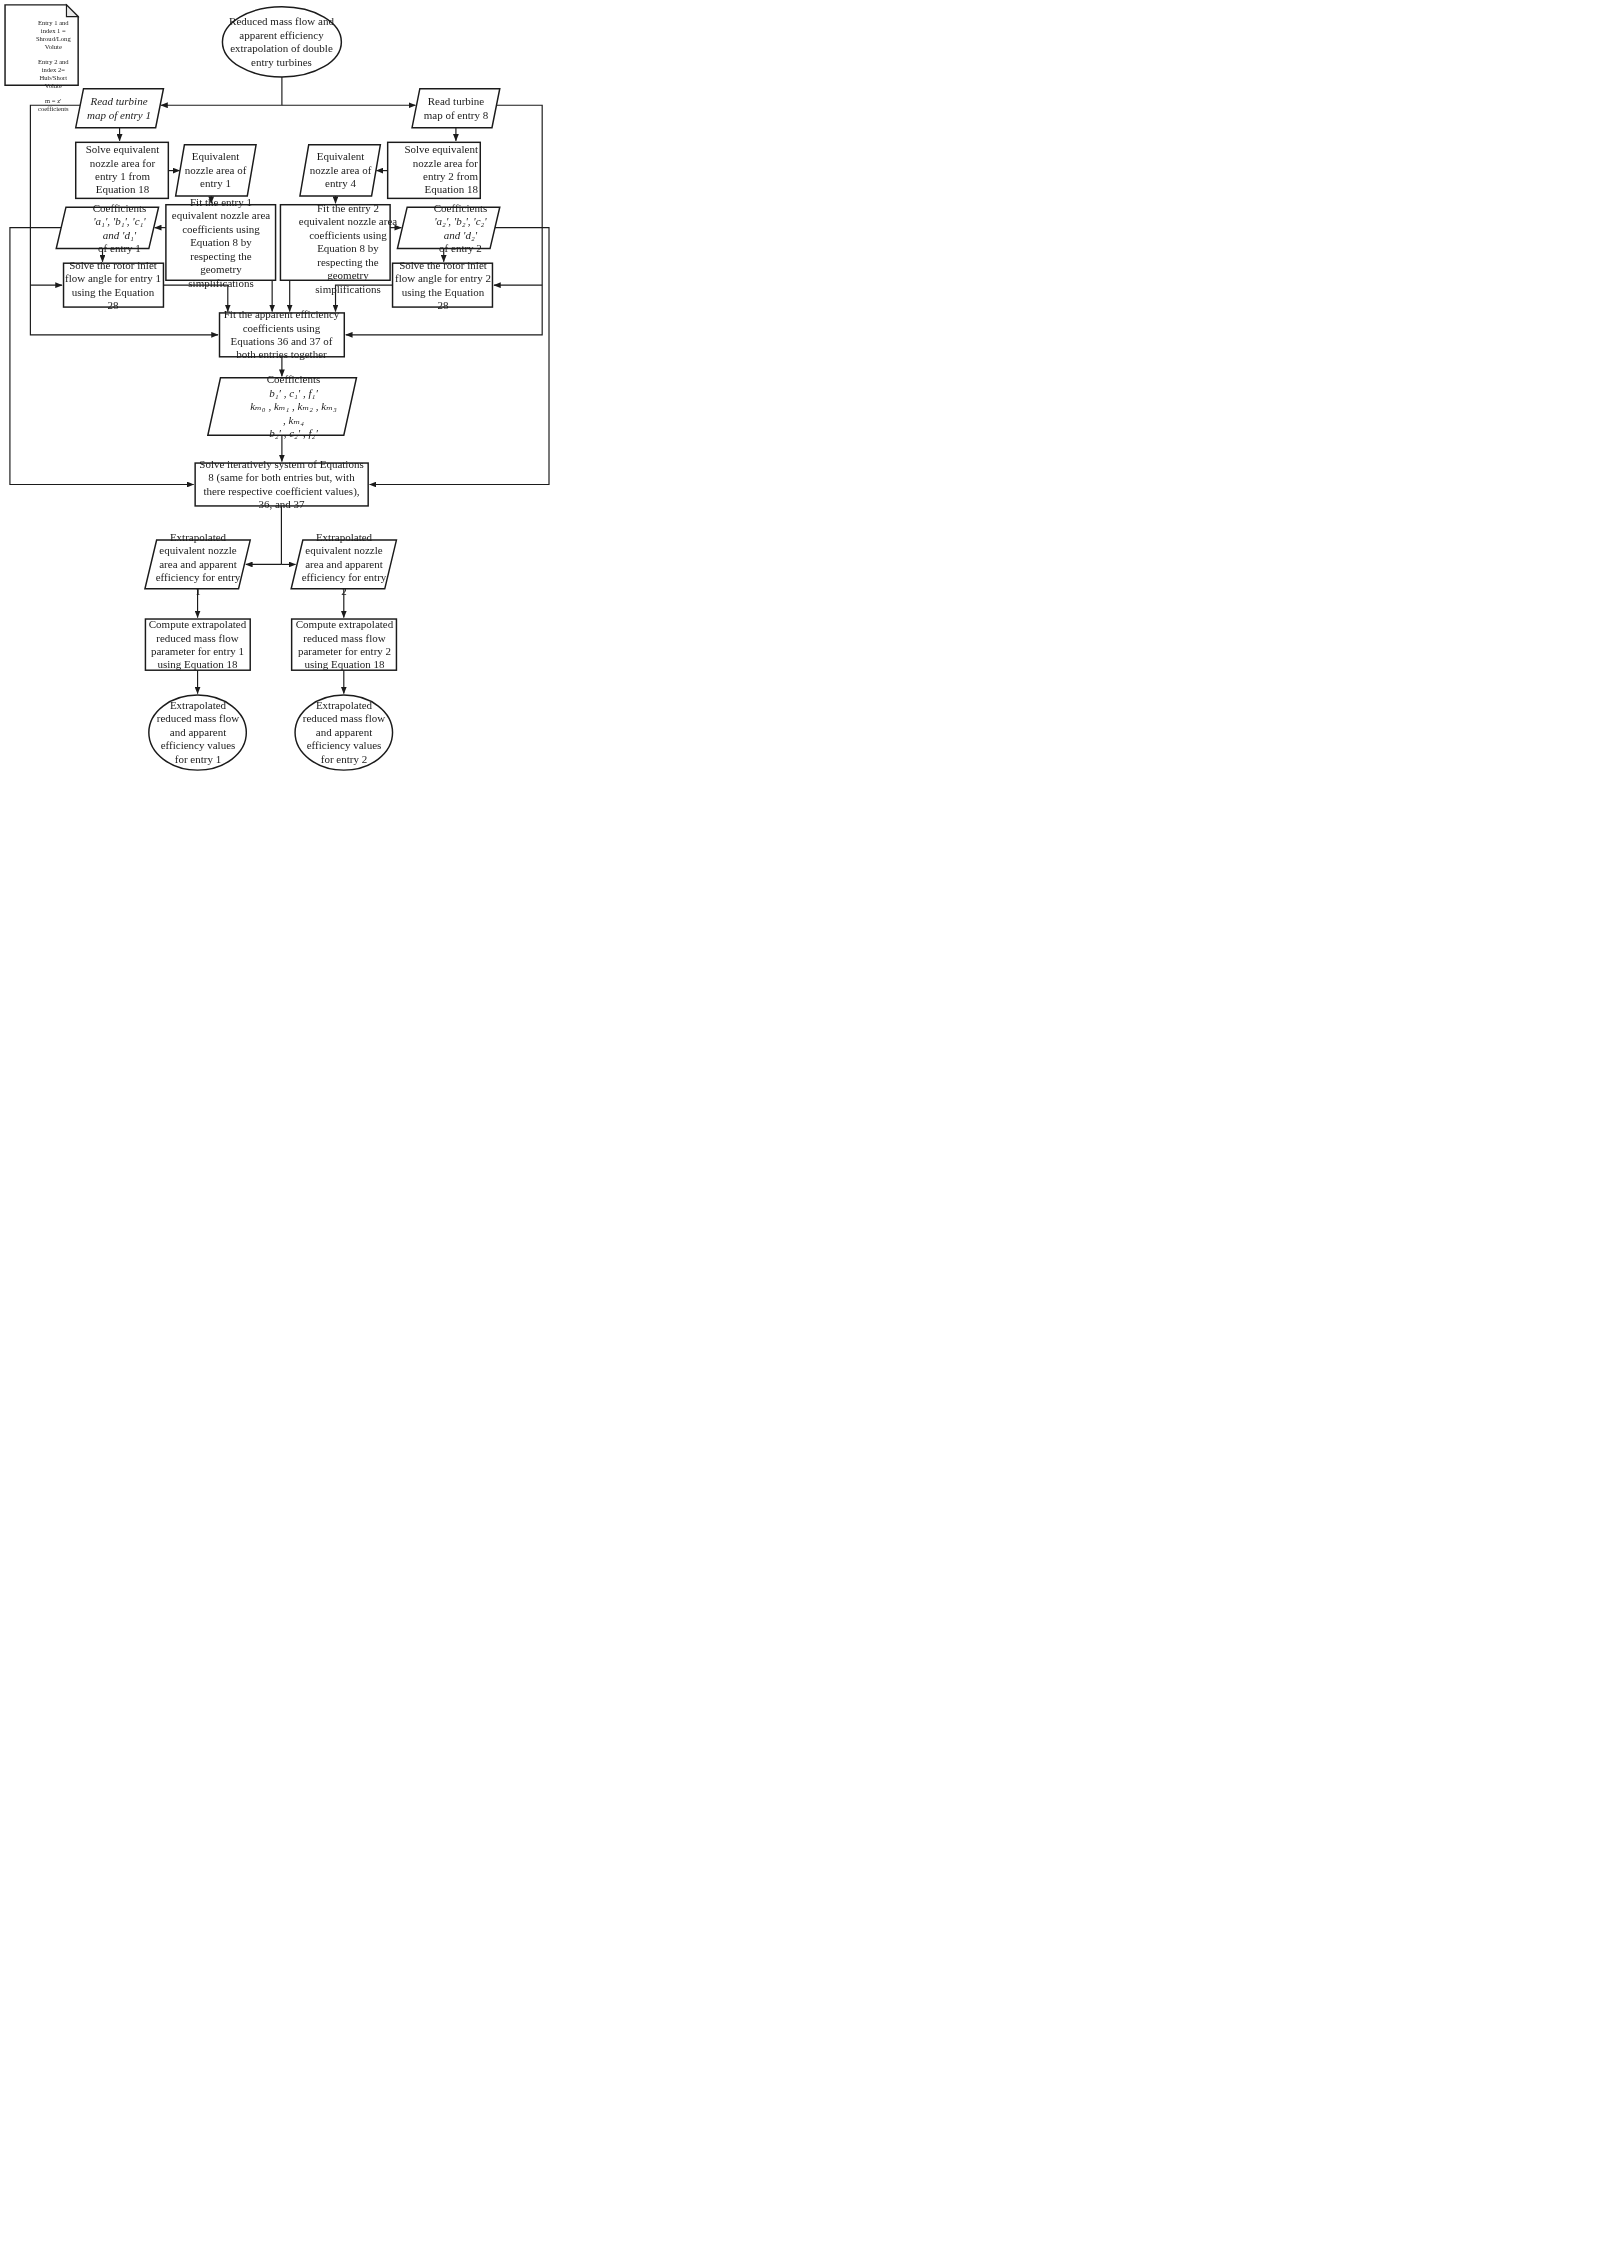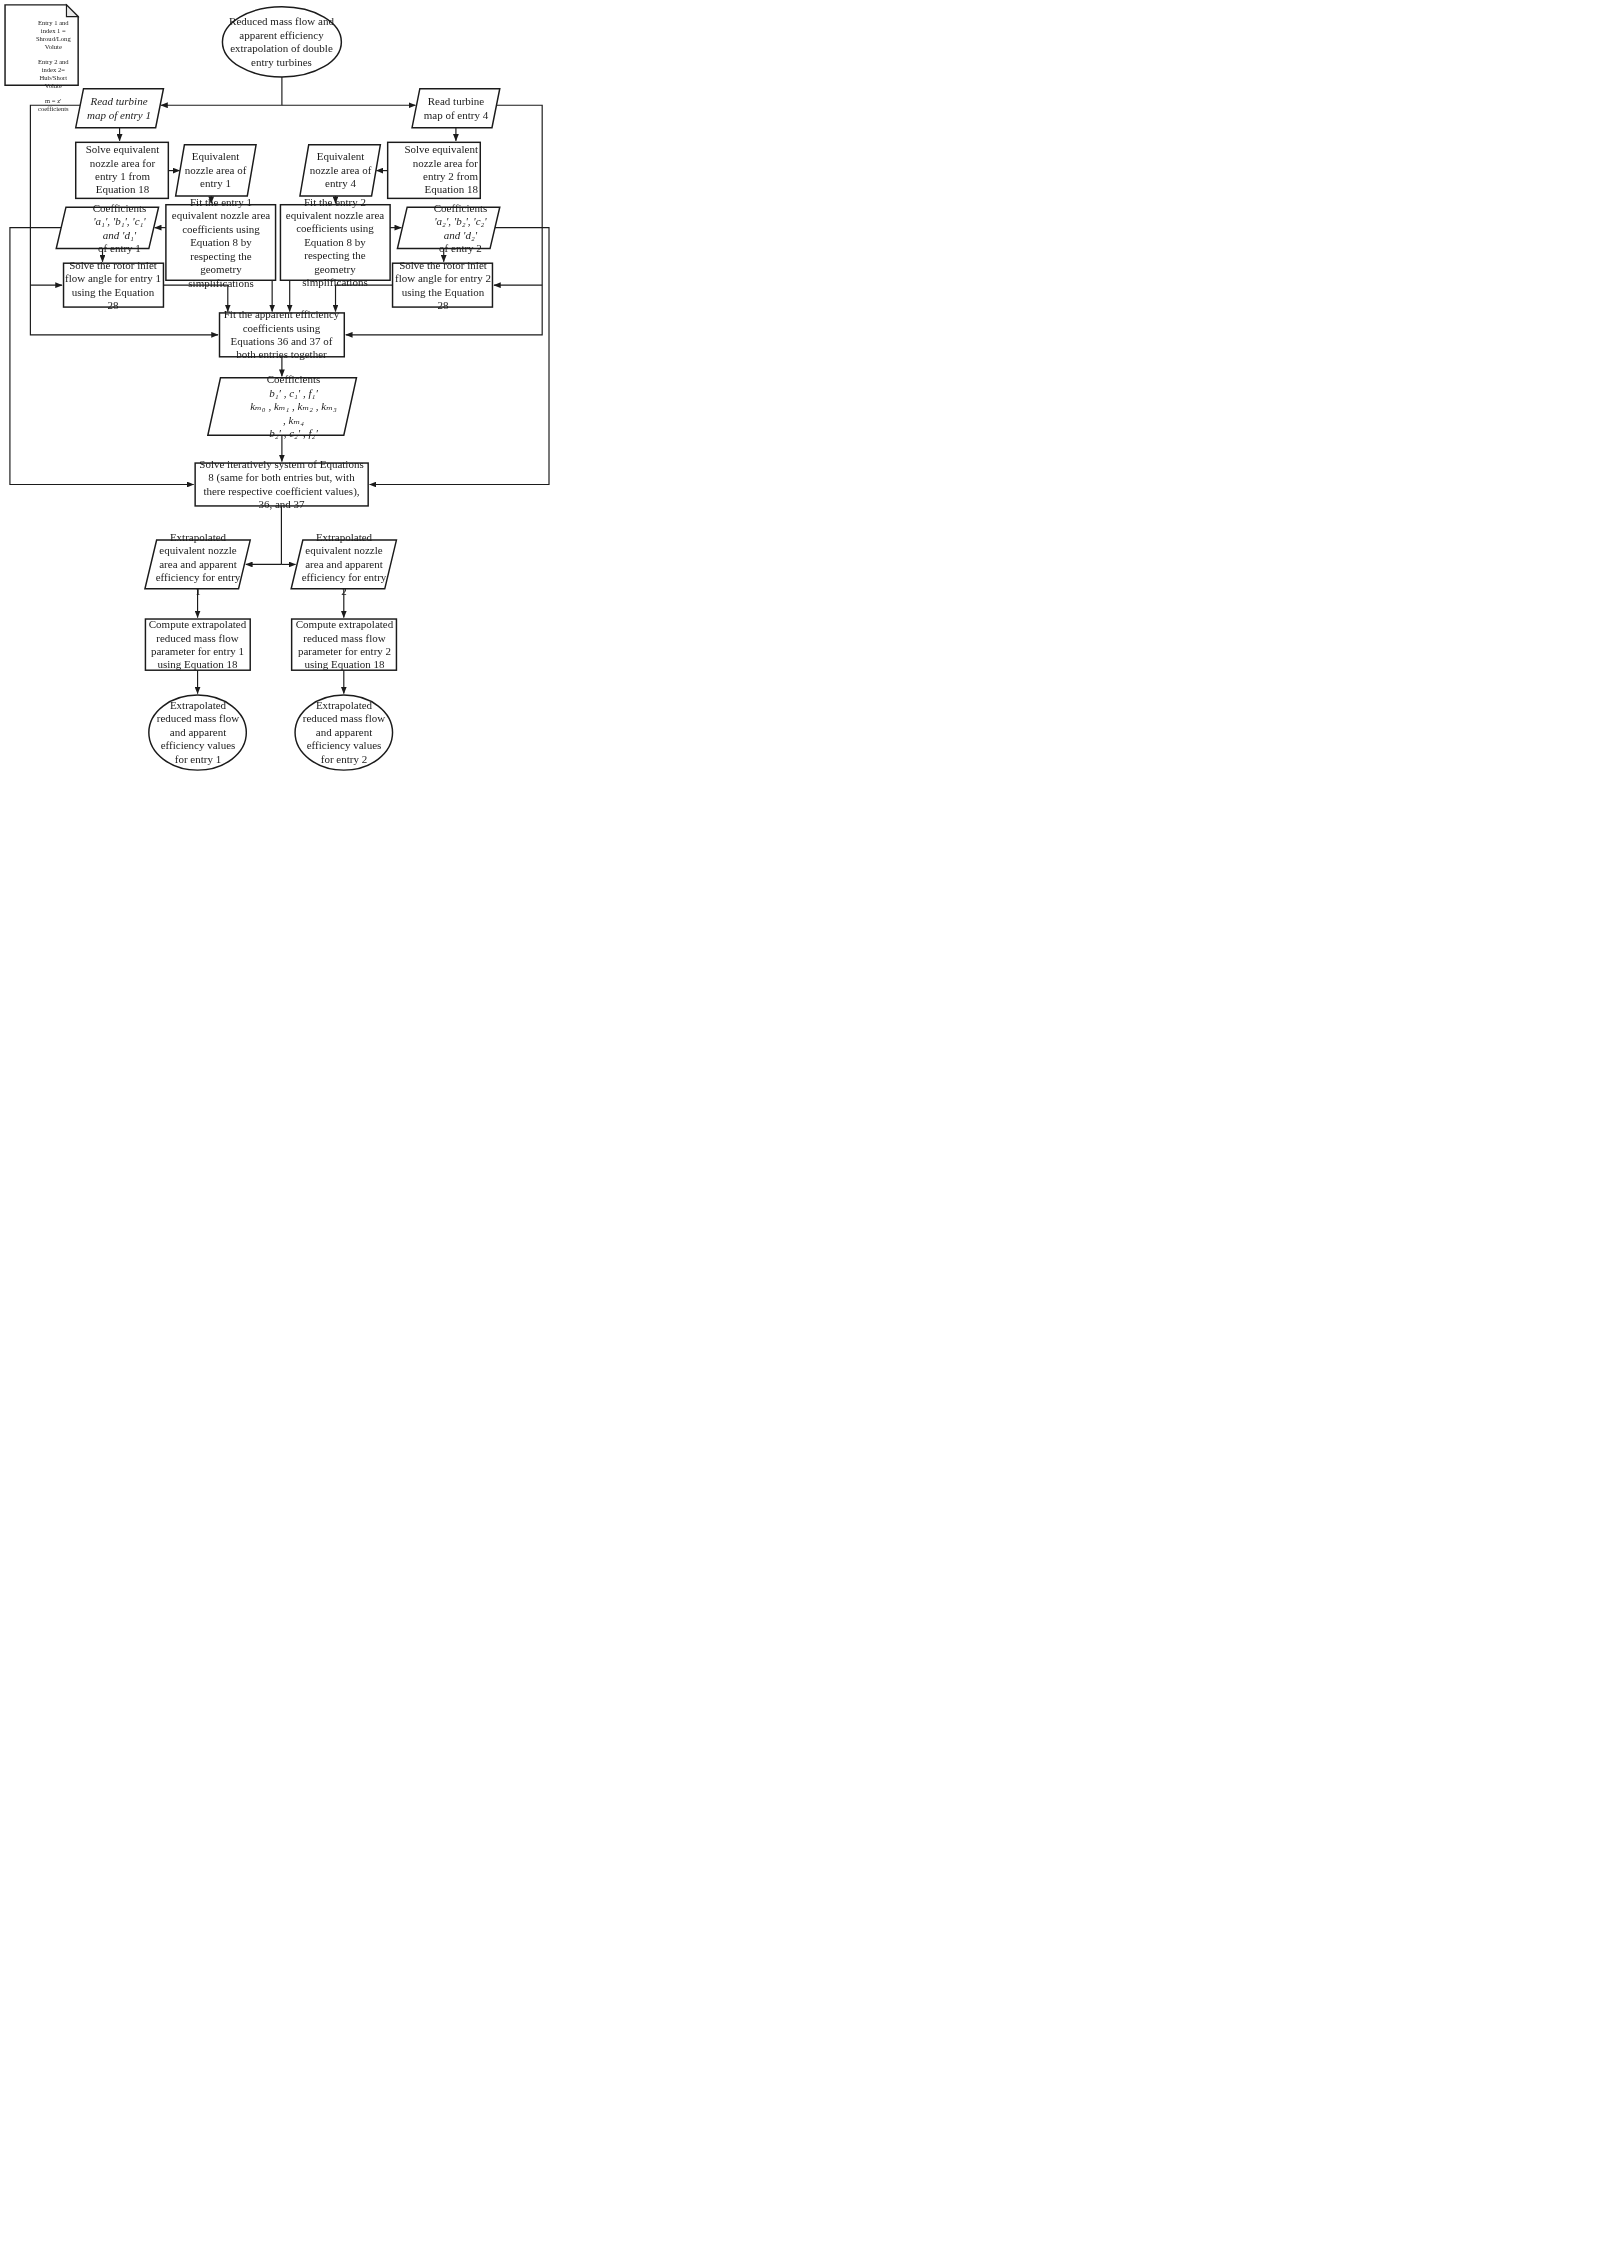--- a/index.html
+++ b/index.html
@@ -131,30 +131,30 @@
 
   <div class="label note-label" style="left:8.8px;top:18.5px;width:65px;height:63px;">
     <p>Entry 1 and index 1 = Shroud/Long Volute</p>
     <p>Entry 2 and index 2= Hub/Short Volute</p>
     <p>m = z′ coefficients</p>
   </div>
 
   <div class="label" style="left:227px;top:13.7px;width:109px;height:57px;">Reduced mass flow and apparent efficiency extrapolation of double entry turbines</div>
 
   <div class="label" style="left:84px;top:94px;width:70px;height:29px;font-style:italic;">Read turbine map of entry 1</div>
-  <div class="label" style="left:421px;top:94px;width:70px;height:29px;">Read turbine map of entry 4</div>
+  <div class="label" style="left:421px;top:94px;width:70px;height:29px;">Read turbine map of entry 8</div>
 
   <div class="label" style="left:79px;top:145px;width:87px;height:50px;">Solve equivalent nozzle area for entry 1 from Equation 18</div>
   <div class="label" style="left:391px;top:145px;width:87px;height:50px;text-align:right;">Solve equivalent nozzle area for entry 2 from Equation 18</div>
 
   <div class="label" style="left:183px;top:148px;width:65px;height:45px;">Equivalent nozzle area of entry 1</div>
   <div class="label" style="left:308px;top:148px;width:65px;height:45px;">Equivalent nozzle area of entry 4</div>
 
   <div class="label" style="left:169px;top:207px;width:104px;height:72px;">Fit the entry 1 equivalent nozzle area coefficients using Equation 8 by respecting the geometry simplifications</div>
-  <div class="label" style="left:283px;top:207px;width:104px;height:71px;">Fit the entry 2 equivalent nozzle area coefficients using Equation 8 by respecting the geometry simplifications</div>
+  <div class="label" style="left:296px;top:207px;width:104px;height:84px;">Fit the entry 2 equivalent nozzle area coefficients using Equation 8 by respecting the geometry simplifications</div>
 
   <div class="label" style="left:64px;top:210px;width:87px;height:37px;">
     <p>Coefficients</p>
     <p class="formula">'a₁', 'b₁', 'c₁' and 'd₁'</p>
     <p>of entry 1</p>
   </div>
   <div class="label" style="left:405px;top:210px;width:87px;height:37px;">
     <p>Coefficients</p>
     <p class="formula">'a₂', 'b₂', 'c₂' and 'd₂'</p>
     <p>of entry 2</p>

